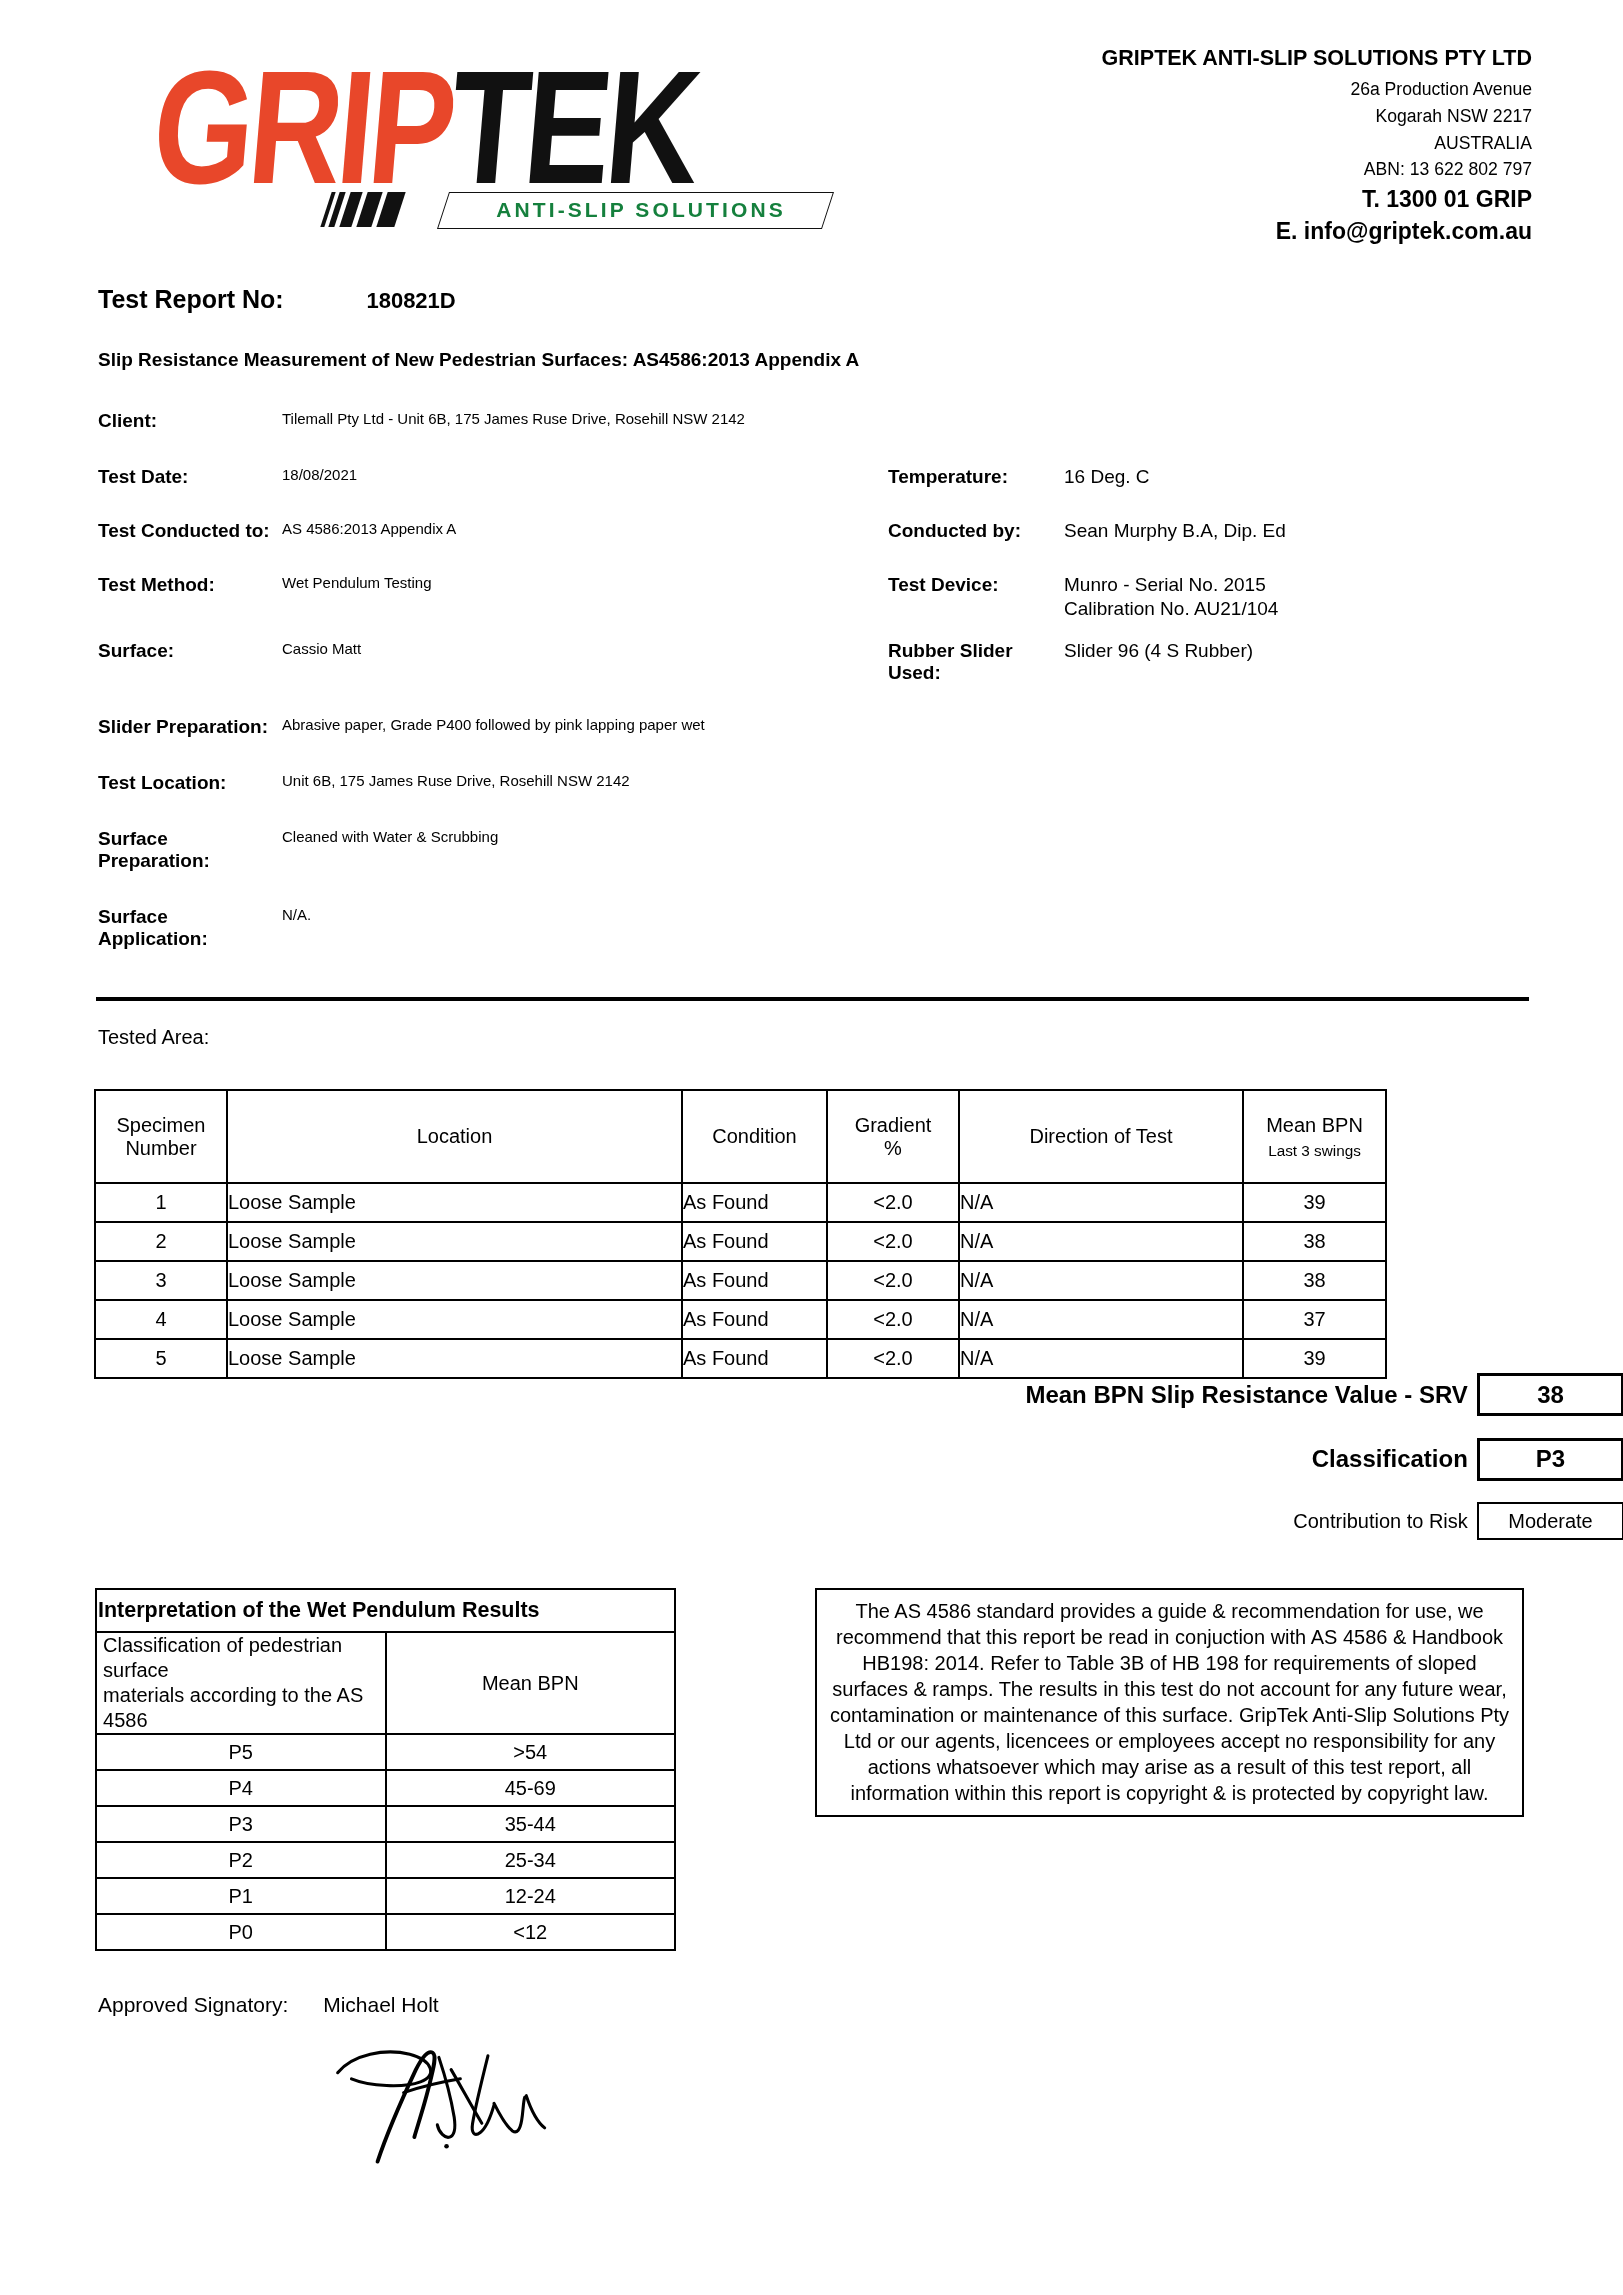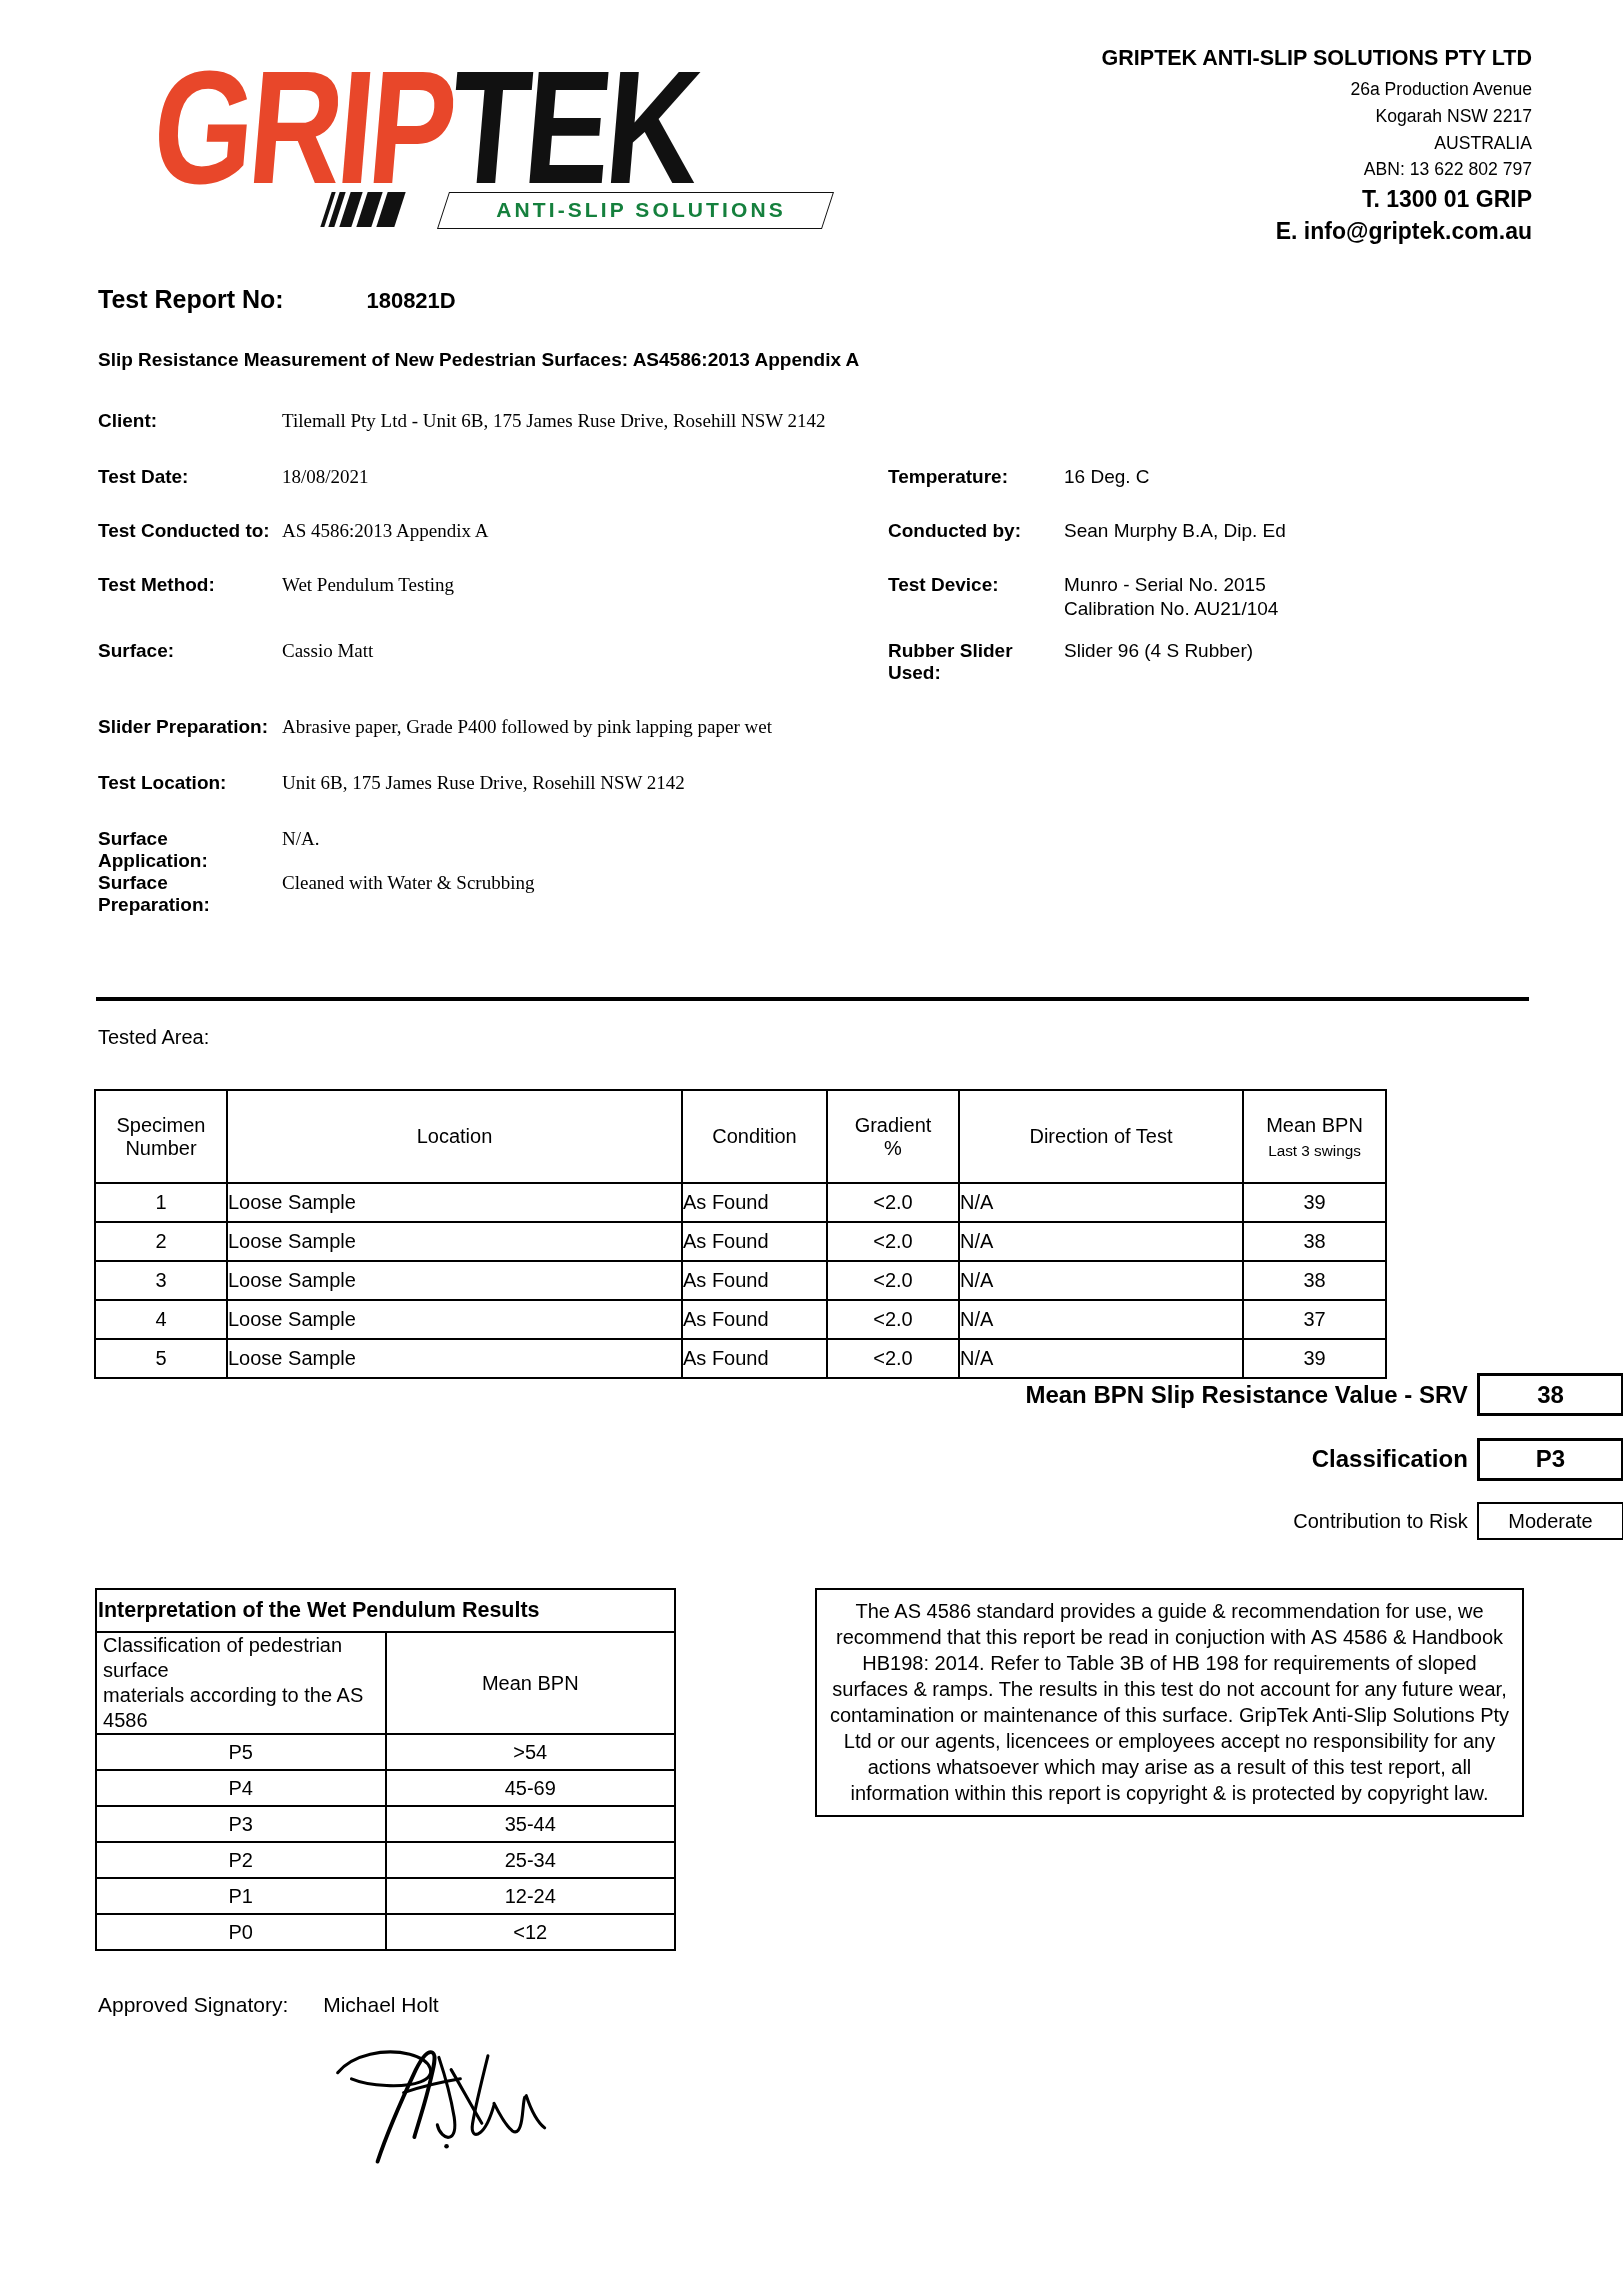--- a/index.html
+++ b/index.html
@@ -165,22 +165,21 @@
     margin-bottom: 0px;
   }
   .f-label {
     width: 184px;
     flex: 0 0 184px;
     font-size: 19px;
     font-weight: bold;
   }
   .f-value {
     flex: 1 1 auto;
-    font-size: 19px;
-    font-family: Liberation Serif, serif;
+    font-size: 15px;
   }
   .f-label2 {
     width: 176px;
     flex: 0 0 176px;
     font-size: 19px;
     font-weight: bold;
   }
   .f-value2 {
     width: 322px;
     flex: 0 0 322px;
@@ -444,28 +443,28 @@
     <div class="frow" style="margin-bottom:34px;">
       <div class="f-label">Slider Preparation:</div>
       <div class="f-value">Abrasive paper, Grade P400 followed by pink lapping paper wet</div>
     </div>
 
     <div class="frow" style="margin-bottom:34px;">
       <div class="f-label">Test Location:</div>
       <div class="f-value">Unit 6B, 175 James Ruse Drive, Rosehill NSW 2142</div>
     </div>
 
+    <div class="frow" style="margin-bottom:34px;">
+      <div class="f-label">Surface Preparation:</div>
+      <div class="f-value">Cleaned with Water &amp; Scrubbing</div>
+    </div>
+
     <div class="frow">
       <div class="f-label">Surface Application:</div>
       <div class="f-value">N/A.</div>
-    </div>
-
-    <div class="frow" style="margin-bottom:34px;">
-      <div class="f-label">Surface Preparation:</div>
-      <div class="f-value">Cleaned with Water &amp; Scrubbing</div>
     </div>
   </div>
 
   <div class="hrule"></div>
 
   <div class="tested-area-label">Tested Area:</div>
 
   <table class="results">
     <thead>
       <tr>

